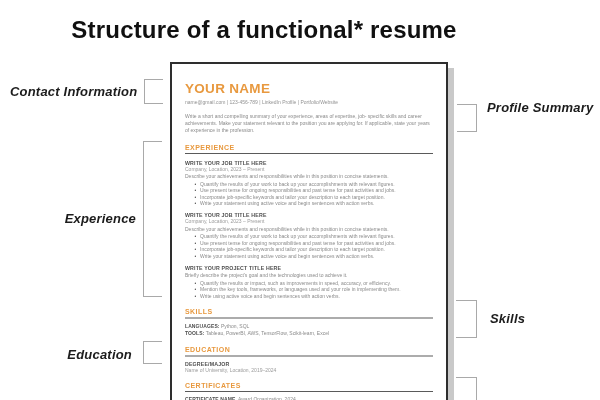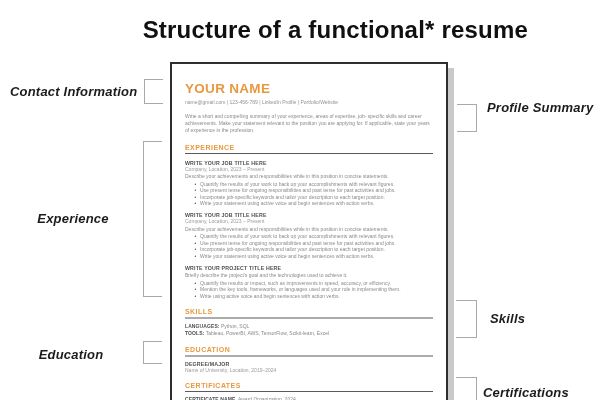--- a/index.html
+++ b/index.html
@@ -2,21 +2,21 @@
 <html><head>
 <meta charset="utf-8">
 <style>
   html,body{margin:0;padding:0;background:#ffffff;}
   .canvas{
     position:relative;width:600px;height:400px;background:#ffffff;
     overflow:hidden;font-family:"Liberation Sans",sans-serif;
   }
   
   .main-title{
-    position:absolute;top:16px;left:0;width:528px;text-align:right;
+    position:absolute;top:16px;left:0;width:528px;text-align:center;
     font-size:24px;font-weight:800;color:#101010;letter-spacing:.2px;
   }
   
   .resume-page{
     position:absolute;left:170px;top:62px;width:278px;height:345px;
     background:#ffffff;border:2px solid #2e2e2e;box-sizing:border-box;
     box-shadow:6px 6px 0 #c9c9c9;overflow:hidden;
   }
   .resume-scale{
     width:548px;transform:scale(.5);transform-origin:top left;
@@ -37,21 +37,21 @@
   ul.r-bullets{margin:3px 0 0 0;padding:0 0 0 30px;list-style:none;}
   ul.r-bullets li{font-size:10px;color:#8a8a8a;line-height:1.3;position:relative;}
   ul.r-bullets li::before{content:"•";position:absolute;left:-11px;color:#565656;}
   .r-row{font-size:10px;color:#8a8a8a;line-height:1.45;}
   .r-row .lbl{font-weight:800;color:#4e4e4e;letter-spacing:.2px;}
   
   .callout{
     position:absolute;font-size:13px;font-style:italic;font-weight:600;
     color:#1c1c1c;letter-spacing:.2px;white-space:nowrap;
   }
-  .callout.left{text-align:center;}
+  .callout.left{text-align:right;}
   
   .bracket{position:absolute;border:1.5px solid #a9a9a9;box-sizing:border-box;}
   .bracket.open-right{border-right:none;}   
   .bracket.open-left{border-left:none;}     
   #bk-contact{left:144px;top:79px;width:19px;height:25px;}
   #bk-experience{left:143px;top:141px;width:19px;height:156px;}
   #bk-education{left:143px;top:341px;width:19px;height:23px;}
   #bk-profile{left:457px;top:104px;width:20px;height:28px;}
   #bk-skills{left:456px;top:300px;width:21px;height:38px;}
   #bk-cert{left:456px;top:377px;width:21px;height:40px;}
@@ -68,21 +68,20 @@
 <div class="canvas">
 
   <div class="main-title">Structure of a functional* resume</div>
 
   <div class="callout left" id="lb-contact">Contact Information</div>
   <div class="callout left" id="lb-experience">Experience</div>
   <div class="callout left" id="lb-education">Education</div>
 
   <div class="callout" id="lb-profile">Profile Summary</div>
   <div class="callout" id="lb-skills">Skills</div>
-  <div class="callout" id="lb-cert">Certifications</div>
 
   <div class="bracket open-right" id="bk-contact"></div>
   <div class="bracket open-right" id="bk-experience"></div>
   <div class="bracket open-right" id="bk-education"></div>
   <div class="bracket open-left" id="bk-profile"></div>
   <div class="bracket open-left" id="bk-skills"></div>
   <div class="bracket open-left" id="bk-cert"></div>
 
   <div class="resume-page">
     <div class="resume-scale">

